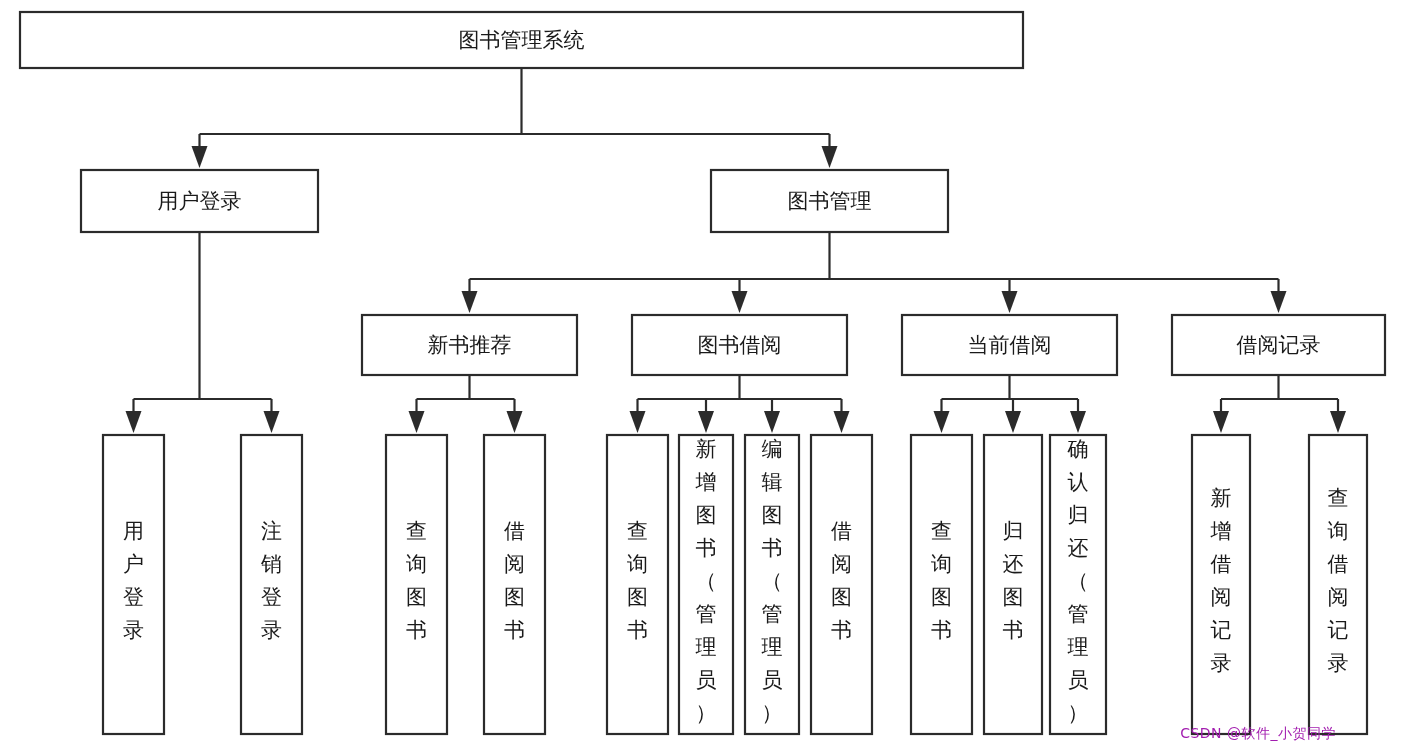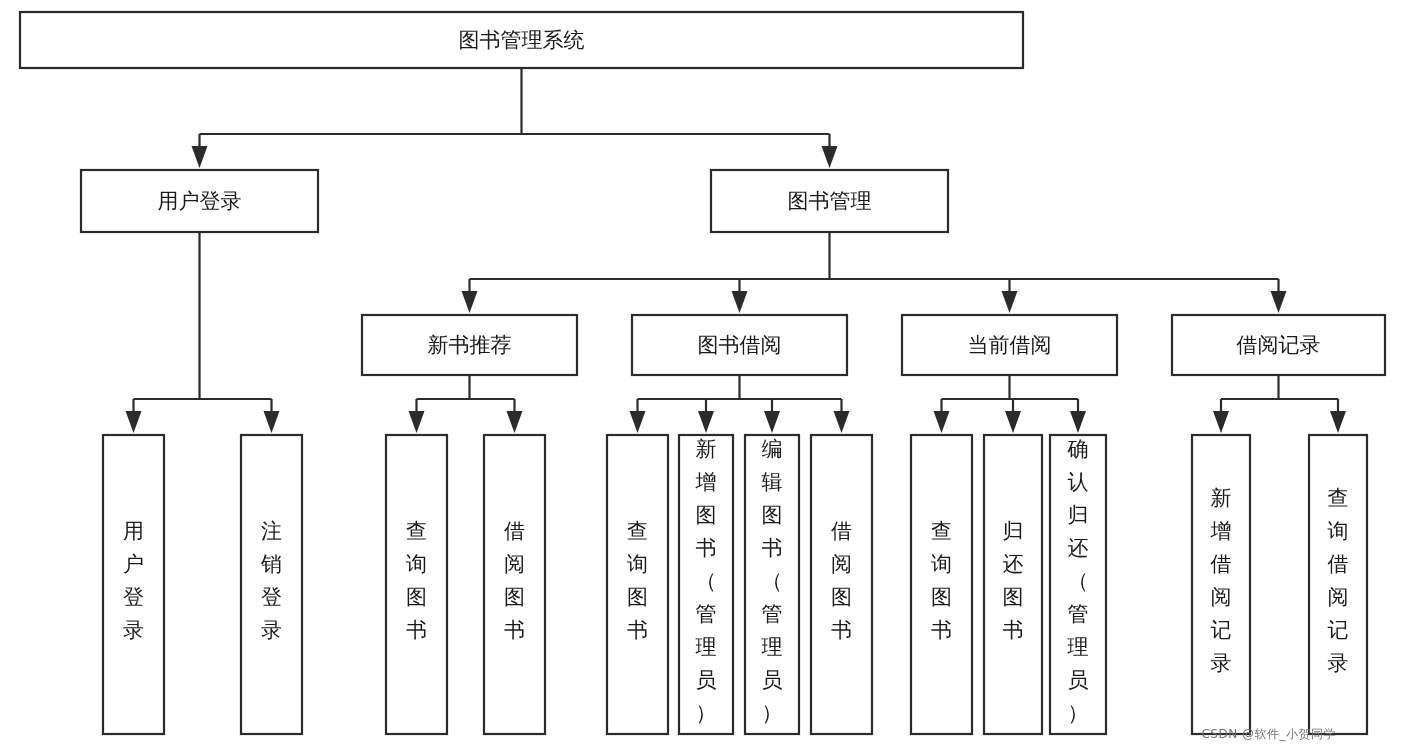--- a/index.html
+++ b/index.html
@@ -53,22 +53,22 @@
     fill: #1a1a1a;
     font-family: "DejaVu Sans", "Liberation Sans", sans-serif;
     font-size: 21px;
     text-anchor: middle;
   }
   .watermark-text {
     position: absolute;
     right: 8px;
     bottom: 4px;
     font-family: "DejaVu Sans", "Liberation Sans", sans-serif;
-    font-size: 12px;
-    color: #737373;
+    font-size: 14px;
+    color: #a21caf;
     letter-spacing: 0.5px;
     white-space: nowrap;
     user-select: none;
   }
 </style>
 </head>
 <body>
 
 <div id="diagram-root">
   <svg id="diagram-svg" viewBox="0 0 1405 747" xmlns="http://www.w3.org/2000/svg">

